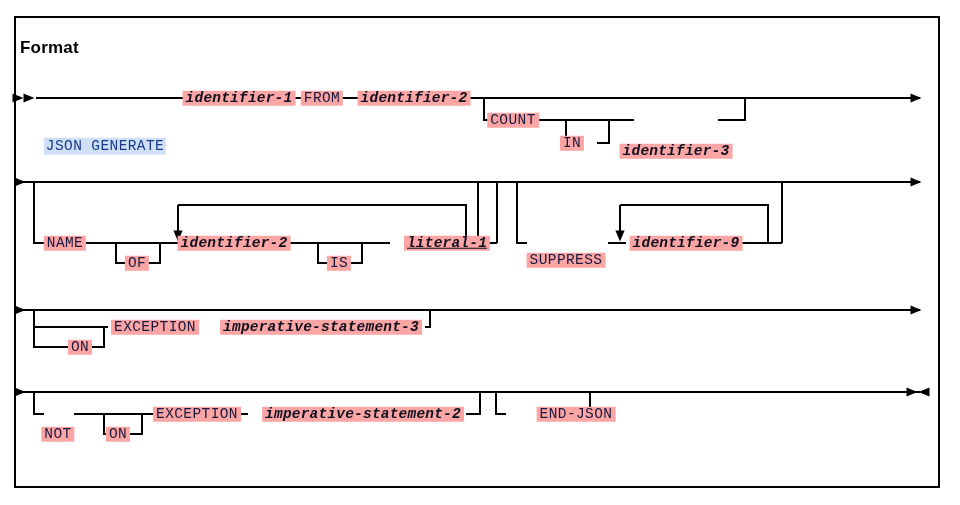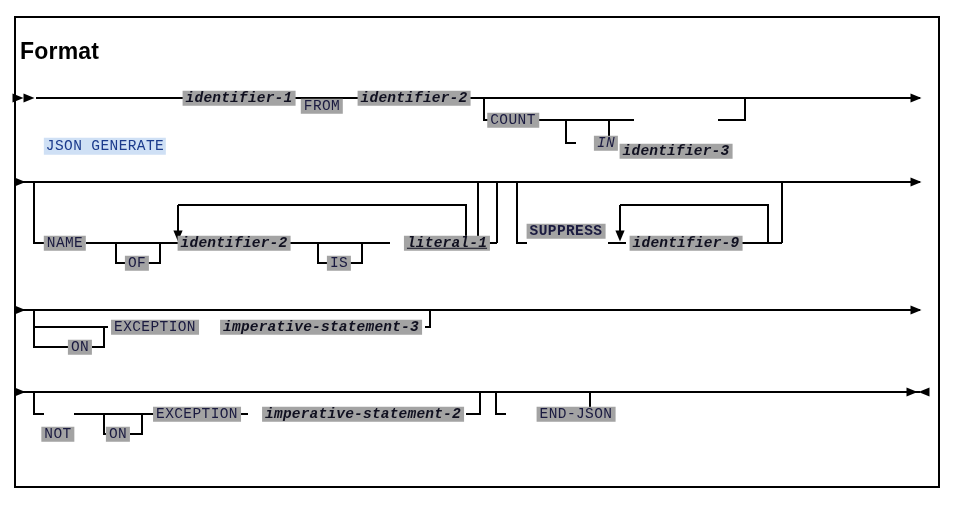--- a/index.html
+++ b/index.html
@@ -27,21 +27,21 @@
     height: 472px;
     border: 2px solid #000000;
     box-sizing: border-box;
     background: #ffffff;
   }
   .panel-title {
     position: absolute;
     left: 20px;
     top: 38px;
     font-family: "Liberation Sans", sans-serif;
-    font-size: 23px;
+    font-size: 17px;
     font-weight: bold;
     color: #000000;
     letter-spacing: 0.2px;
   }
   #diagram {
     position: absolute;
     left: 0;
     top: 0;
     width: 960px;
     height: 505px;
@@ -57,21 +57,21 @@
     stroke: none;
   }
   .tok {
     position: absolute;
     font-family: "Liberation Mono", "DejaVu Sans Mono", monospace;
     font-size: 14.5px;
     color: #1a1a40;
     white-space: pre;
     line-height: 1;
     transform: translate(-50%, -50%);
-    background: #a3a3a3;
+    background: #fca5a5;
     padding: 0 3px;
   }
   .tok.kw {
     font-style: normal;
     letter-spacing: 0.4px;
   }
   .tok.var {
     font-style: italic;
     font-weight: bold;
     letter-spacing: 0.2px;
@@ -160,31 +160,31 @@
         <polygon points="906.5,387.4 917.5,392 906.5,396.6" class="rr-arrow"></polygon>
         <polygon points="929.5,387.4 918.5,392 929.5,396.6" class="rr-arrow"></polygon>
         <polygon points="173.4,230.5 182.6,230.5 178,241.5" class="rr-arrow"></polygon>
         <polygon points="615.4,230.5 624.6,230.5 620,241.5" class="rr-arrow"></polygon>
       </g>
   </svg>
 
   <div id="tokens">
       <div class="tok kw hl" style="left: 105px; top: 98px; margin-top: 48px;">JSON GENERATE</div>
       <div class="tok var" style="left: 239px; top: 98px;">identifier-1</div>
-      <div class="tok kw" style="left: 322px; top: 106px; font-family: Liberation Mono, monospace;">FROM</div>
+      <div class="tok kw" style="left: 322px; top: 98px; font-family: Liberation Mono, monospace;">FROM</div>
       <div class="tok var" style="left: 414px; top: 98px;">identifier-2</div>
       <div class="tok kw" style="left: 513px; top: 120px;">COUNT</div>
-      <div class="tok kw" style="left: 606px; top: 143px; font-style: italic;">IN</div>
+      <div class="tok kw" style="left: 572px; top: 143px;">IN</div>
       <div class="tok var" style="left: 676px; top: 120px; margin-top: 31px;">identifier-3</div>
       <div class="tok kw" style="left: 65px; top: 243px;">NAME</div>
       <div class="tok kw" style="left: 137px; top: 263px;">OF</div>
       <div class="tok var" style="left: 234px; top: 243px;">identifier-2</div>
       <div class="tok kw" style="left: 339px; top: 263px;">IS</div>
       <div class="tok var" style="left: 447px; top: 243px; text-decoration: underline;">literal-1</div>
-      <div class="tok kw" style="left: 566px; top: 231px; font-weight: bold;">SUPPRESS</div>
+      <div class="tok kw" style="left: 566px; top: 260px;">SUPPRESS</div>
       <div class="tok var" style="left: 686px; top: 243px;">identifier-9</div>
       <div class="tok kw" style="left: 80px; top: 347px;">ON</div>
       <div class="tok kw" style="left: 155px; top: 327px;">EXCEPTION</div>
       <div class="tok var" style="left: 321px; top: 327px;">imperative-statement-3</div>
       <div class="tok kw" style="left: 58px; top: 414px; margin-top: 20px;">NOT</div>
       <div class="tok kw" style="left: 118px; top: 434px;">ON</div>
       <div class="tok kw" style="left: 197px; top: 414px;">EXCEPTION</div>
       <div class="tok var" style="left: 363px; top: 414px;">imperative-statement-2</div>
       <div class="tok kw" style="left: 539px; top: 414px; margin-left: 37px;">END-JSON</div>
     </div>

